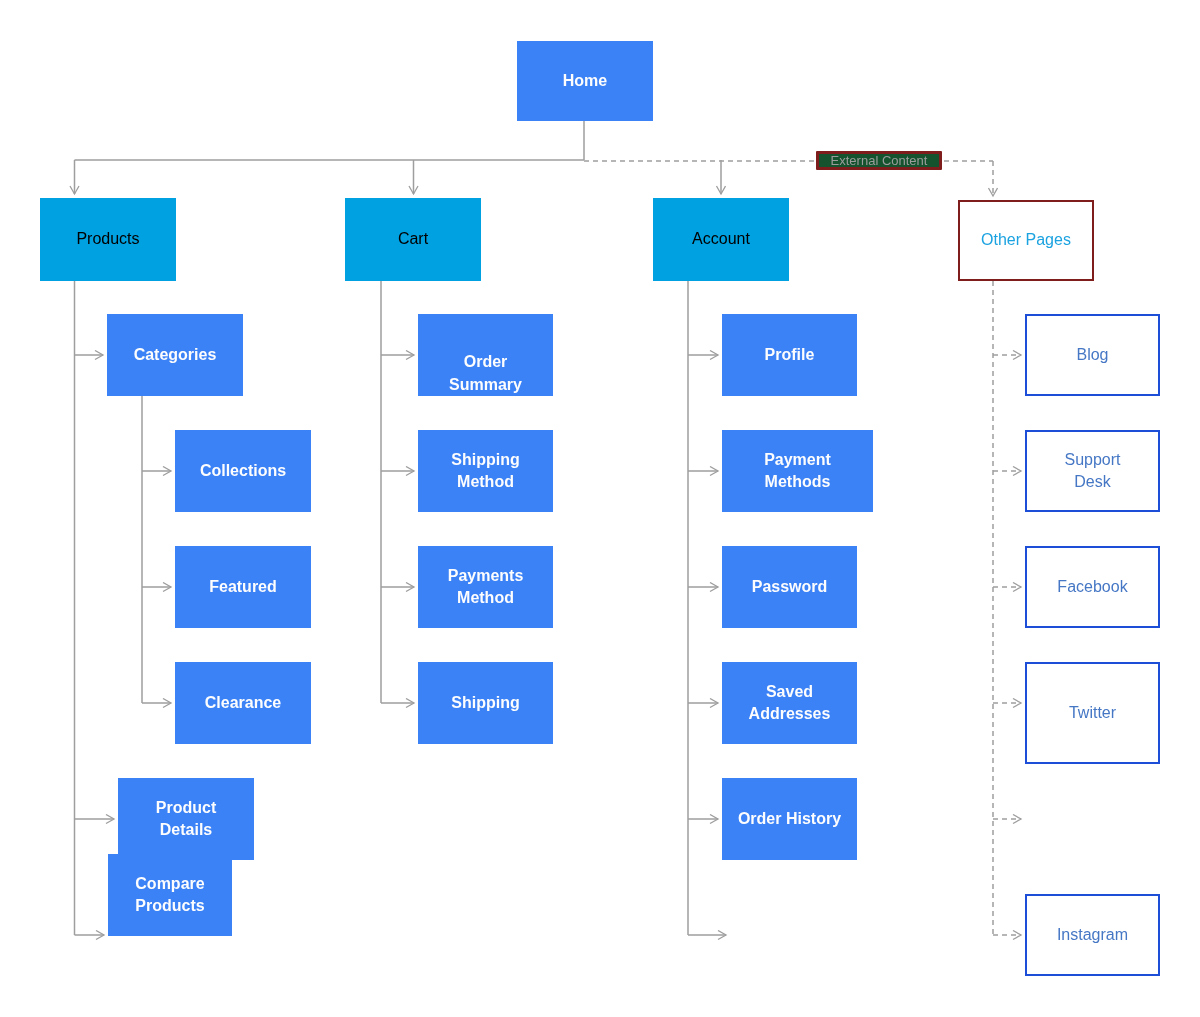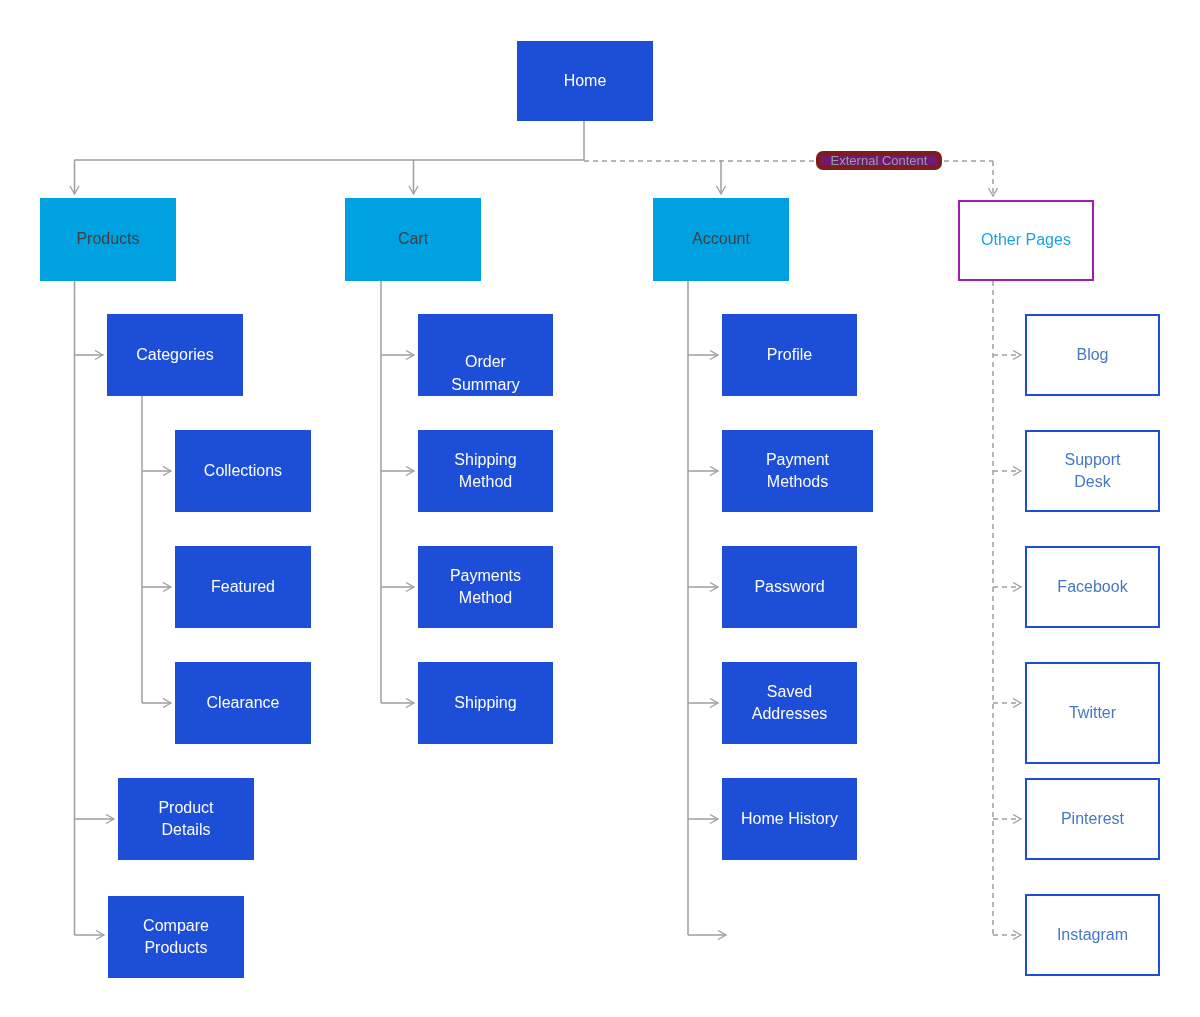--- a/index.html
+++ b/index.html
@@ -15,33 +15,33 @@
   .node {
     position: absolute;
     display: flex;
     align-items: center;
     justify-content: center;
     text-align: center;
     font-size: 16px;
     line-height: 1.4;
     box-sizing: border-box;
   }
-  .fill-blue { background: #1d4ed8; color: #FDFDFE; }
-  .fill-cyan { background: #00A1E0; color: #404040; }
-  .out-cyan  { background: #ffffff; border: 2px solid #a21caf; color: #1BA2E0; }
+  .fill-blue { background: #3b82f6; color: #FDFDFE; font-weight: bold; }
+  .fill-cyan { background: #00A1E0; color: #000000; }
+  .out-cyan  { background: #ffffff; border: 2px solid #7f1d1d; color: #1BA2E0; }
   .out-blue  { background: #ffffff; border: 2px solid #1d4ed8; color: #4577C5; }
   .node .lbl { display: block; }
   .node .lbl.w2 { width: 92px; }
   .float-label {
     position: absolute;
     left: 816px; top: 151px;
     width: 126px; height: 19px;
-    background: #701a75;
-    border: 5px solid #7f1d1d;
-    border-radius: 7px;
+    background: #14532d;
+    border: 3px solid #7f1d1d;
+    border-radius: 1px;
     color: #9C9C9C;
     font-size: 13px;
     display: flex;
     align-items: center;
     justify-content: center;
     box-sizing: border-box;
     white-space: nowrap;
   }
 </style>
 </head>
@@ -130,21 +130,21 @@
   </div>
   <div class="node fill-blue" style="left:175px;top:546px;width:136px;height:82px;">
     <span class="lbl">Featured</span>
   </div>
   <div class="node fill-blue" style="left:175px;top:662px;width:136px;height:82px;">
     <span class="lbl">Clearance</span>
   </div>
   <div class="node fill-blue" style="left:118px;top:778px;width:136px;height:82px;">
     <span class="lbl w2">Product Details</span>
   </div>
-  <div class="node fill-blue" style="left:108px;top:896px;width:136px;height:82px;">
+  <div class="node fill-blue" style="left:108px;top:854px;width:124px;height:82px;">
     <span class="lbl w2">Compare Products</span>
   </div>
 
   <div class="node fill-blue" style="left:418px;top:314px;width:135px;height:82px;align-items:flex-end;">
     <span class="lbl w2">Order Summary</span>
   </div>
   <div class="node fill-blue" style="left:418px;top:430px;width:135px;height:82px;">
     <span class="lbl w2">Shipping Method</span>
   </div>
   <div class="node fill-blue" style="left:418px;top:546px;width:135px;height:82px;">
@@ -160,35 +160,32 @@
   <div class="node fill-blue" style="left:722px;top:430px;width:151px;height:82px;">
     <span class="lbl w2">Payment Methods</span>
   </div>
   <div class="node fill-blue" style="left:722px;top:546px;width:135px;height:82px;">
     <span class="lbl">Password</span>
   </div>
   <div class="node fill-blue" style="left:722px;top:662px;width:135px;height:82px;">
     <span class="lbl w2">Saved Addresses</span>
   </div>
   <div class="node fill-blue" style="left:722px;top:778px;width:135px;height:82px;">
-    <span class="lbl">Home History</span>
+    <span class="lbl">Order History</span>
   </div>
 
   <div class="node out-blue" style="left:1025px;top:314px;width:135px;height:82px;">
     <span class="lbl">Blog</span>
   </div>
   <div class="node out-blue" style="left:1025px;top:430px;width:135px;height:82px;">
     <span class="lbl w2">Support Desk</span>
   </div>
   <div class="node out-blue" style="left:1025px;top:546px;width:135px;height:82px;">
     <span class="lbl">Facebook</span>
   </div>
   <div class="node out-blue" style="left:1025px;top:662px;width:135px;height:102px;">
     <span class="lbl">Twitter</span>
   </div>
-  <div class="node out-blue" style="left:1025px;top:778px;width:135px;height:82px;">
-    <span class="lbl">Pinterest</span>
-  </div>
   <div class="node out-blue" style="left:1025px;top:894px;width:135px;height:82px;">
     <span class="lbl">Instagram</span>
   </div>
 
 </div>
 
 </body></html>

